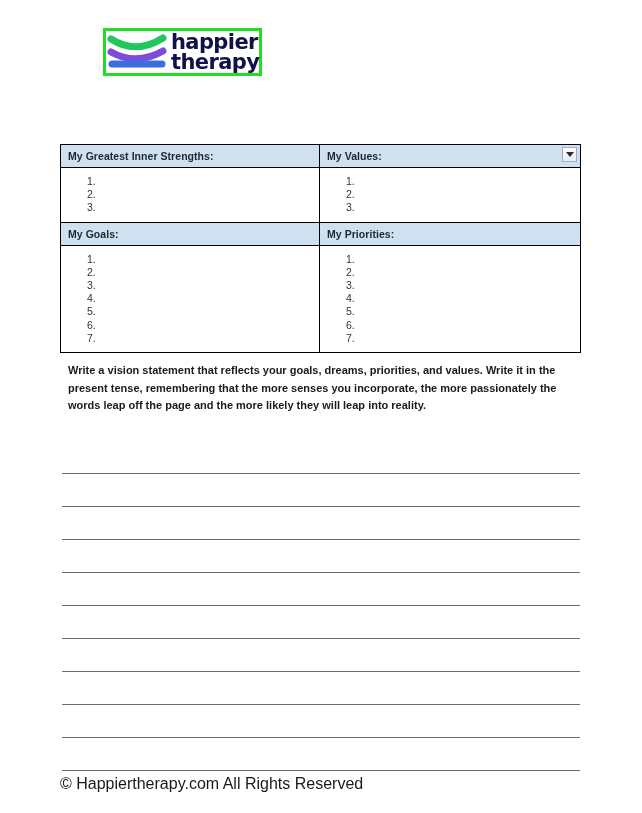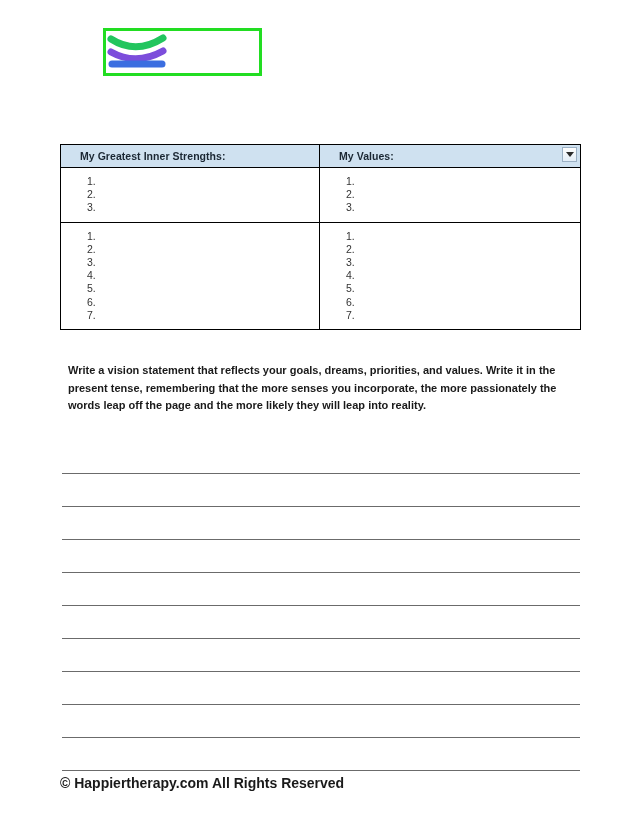--- a/index.html
+++ b/index.html
@@ -85,21 +85,21 @@
 
   .hdr-cell {
     background: #cfe1f0;
     height: 22px;
     position: relative;
   }
   .hdr-label {
     font-size: 10.5px;
     font-weight: bold;
     color: #1b2733;
-    padding: 5px 0 0 19px;
+    padding: 5px 0 0 7px;
     display: block;
     letter-spacing: 0.05px;
   }
   .filter-btn {
     position: absolute;
     right: 3px;
     top: 2px;
     width: 15px;
     height: 15px;
     background: linear-gradient(#fdfdfd, #e4eef7);
@@ -156,34 +156,38 @@
     height: 33px;
     border-bottom: 1px solid #6b6b6b;
     box-sizing: border-box;
   }
 
   
   .footer {
     position: absolute;
     left: 60px;
     top: 775px;
-    font-size: 14px;
-    font-weight: bold;
+    font-size: 16px;
+    font-weight: normal;
     color: #1a1a1a;
   }
 </style>
 </head>
 <body>
 
 <div class="logo-wrap">
   <svg class="logo-mark" viewBox="0 0 62 42">
     <path d="M4 8 Q29 24 56 7" stroke="#22c55e" stroke-width="7" fill="none" stroke-linecap="round"></path>
     <path d="M4 21 Q29 35 56 20" stroke="#7c4ddb" stroke-width="7" fill="none" stroke-linecap="round"></path>
     <path d="M5 33 L55 33" stroke="#3b6ee0" stroke-width="7" fill="none" stroke-linecap="round"></path>
   </svg>
+  <div class="logo-text">
+    <span>happier</span>
+    <span>therapy</span>
+  </div>
 </div>
 
 <div class="page-title">Vision Worksheet</div>
 
 <table class="worksheet-table">
   <colgroup>
     <col class="col-left">
       <col class="col-right">
   </colgroup>
   <tbody>
@@ -210,20 +214,28 @@
       </td>
       <td class="list-cell">
         <ul class="num-list">
           <li>1.</li>
           <li>2.</li>
           <li>3.</li>
         </ul>
       </td>
     </tr>
 
+    <tr>
+      <td class="hdr-cell">
+        <span class="hdr-label">My Goals:</span>
+      </td>
+      <td class="hdr-cell">
+        <span class="hdr-label">My Priorities:</span>
+      </td>
+    </tr>
 
     <tr>
       <td class="list-cell">
         <ul class="num-list">
           <li>1.</li>
           <li>2.</li>
           <li>3.</li>
           <li>4.</li>
           <li>5.</li>
           <li>6.</li>

